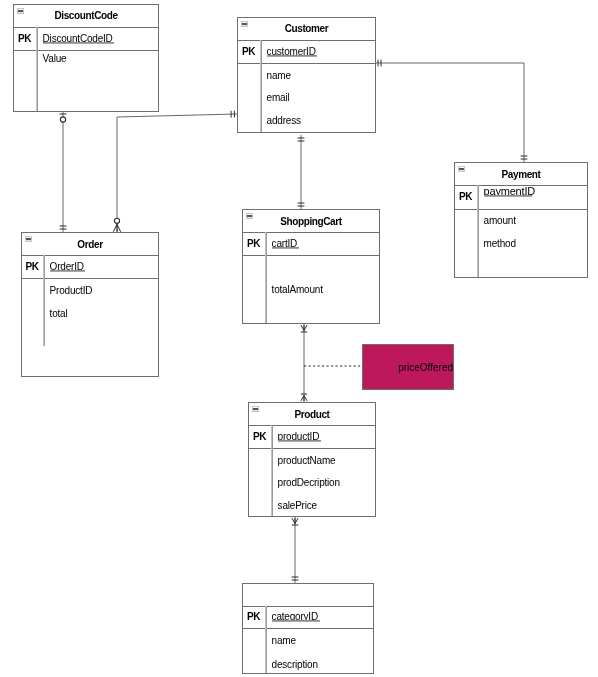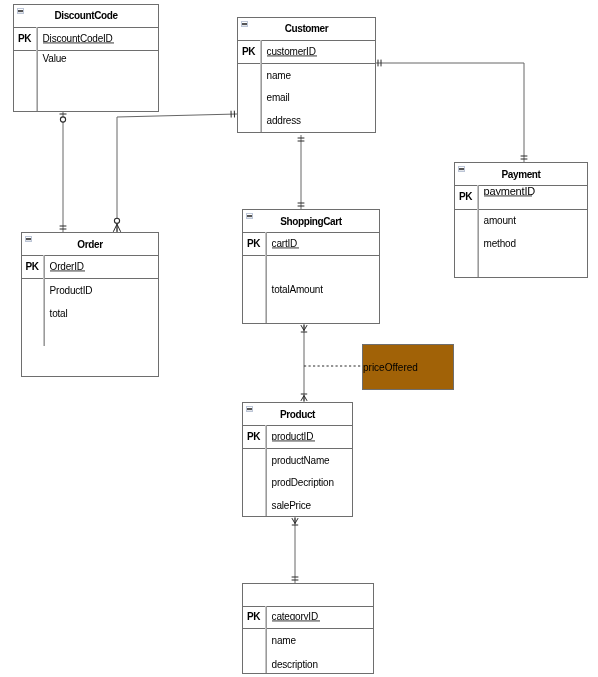--- a/index.html
+++ b/index.html
@@ -19,22 +19,22 @@
   .minus u{position:absolute;left:0.1px;top:2.6px;width:4.6px;height:1.5px;background:#e2e5ea;}
   .hline{position:absolute;left:0;right:0;height:0;border-top:1px solid #6e6e6e;}
   .vline{position:absolute;width:2px;background:linear-gradient(to right,#c3c3c3 0 1px,#9a9a9a 1px 2px);}
   .pk{position:absolute;left:0;text-align:center;font-weight:bold;}
   .attr{position:absolute;white-space:nowrap;}
   .pk,.attr{letter-spacing:-0.2px;}
   .attr.key{display:inline-block;}
   .attr.key .u{position:absolute;left:0;height:2px;
                background:linear-gradient(to bottom,#8d8d8d 0 1px,#a8a8a8 1px 2px);}
   svg.links{position:absolute;left:0;top:0;width:598px;height:677px;overflow:visible;}
-  .relbox{position:absolute;box-sizing:border-box;border:1px solid #6e6e6e;background:#a16207;
-          display:flex;align-items:center;justify-content:flex-start;}
+  .relbox{position:absolute;box-sizing:border-box;border:1px solid #6e6e6e;background:#be185d;
+          display:flex;align-items:center;justify-content:flex-end;}
 </style>
 </head>
 <body>
 
 <div id="canvas" data-name="er-diagram-canvas">
   <svg class="links" id="links" data-name="connector-layer" width="598" height="677" viewBox="0 0 598 677">
       <g data-name="connector-discountcode-order">
         <polyline points="63,111 63,232" fill="none" stroke="#666666" stroke-width="1"></polyline>
         <line x1="59.5" y1="114" x2="66.5" y2="114" stroke="#2b2b2b" stroke-width="1"></line>
         <circle cx="63" cy="119.5" r="2.6" fill="#fff" stroke="#2b2b2b" stroke-width="1.1"></circle>
@@ -150,21 +150,21 @@
           <i></i>
           <u></u>
         </span><span data-name="entity-name">ShoppingCart</span></div>
       <div class="hline" style="top:23px" data-name="title-divider"></div>
       <div class="hline" style="top:46.3px" data-name="key-divider"></div>
       <div class="vline" style="left:23.3px;top:23px;height:91px" data-name="column-divider"></div>
       <div class="pk" style="top:33.8px;width:23.3px;line-height:1px;font-size:10px" data-name="pk-label">PK</div>
       <div class="attr key" style="top:33.8px;left:29.6px;line-height:1px;font-size:10px" data-name="primary-key-attribute"><span class="kt" data-name="primary-key-label">cartID</span><span class="u" data-name="key-underline" style="width: 27.0844px; top: 4px;"></span></div>
       <div class="attr" style="top:79.69999999999999px;left:29.6px;line-height:1px;font-size:10px" data-name="attribute">totalAmount</div>
     </div>
-    <div class="entity" data-name="entity-product" style="left: 242px; top: 402px; width: 111px; height: 115px; border-radius: 17px;">
+    <div class="entity" data-name="entity-product" style="left: 248px; top: 402px; width: 128px; height: 115px; border-radius: 17px;">
       <div class="frame" data-name="entity-border"></div>
       <div class="ent-title" style="top:0;height:23px;line-height:25px;font-size:10px;letter-spacing:-0.38px" data-name="entity-title-product"><span class="minus" data-name="collapse-minus-icon">
           <i></i>
           <u></u>
         </span><span data-name="entity-name">Product</span></div>
       <div class="hline" style="top:23px" data-name="title-divider"></div>
       <div class="hline" style="top:45.7px" data-name="key-divider"></div>
       <div class="vline" style="left:23.3px;top:23px;height:91px" data-name="column-divider"></div>
       <div class="pk" style="top:33.8px;width:23.3px;line-height:1px;font-size:10px" data-name="pk-label">PK</div>
       <div class="attr key" style="top:33.8px;left:29.6px;line-height:1px;font-size:10px" data-name="primary-key-attribute"><span class="kt" data-name="primary-key-label">productID</span><span class="u" data-name="key-underline" style="width: 43.1625px; top: 4px;"></span></div>

